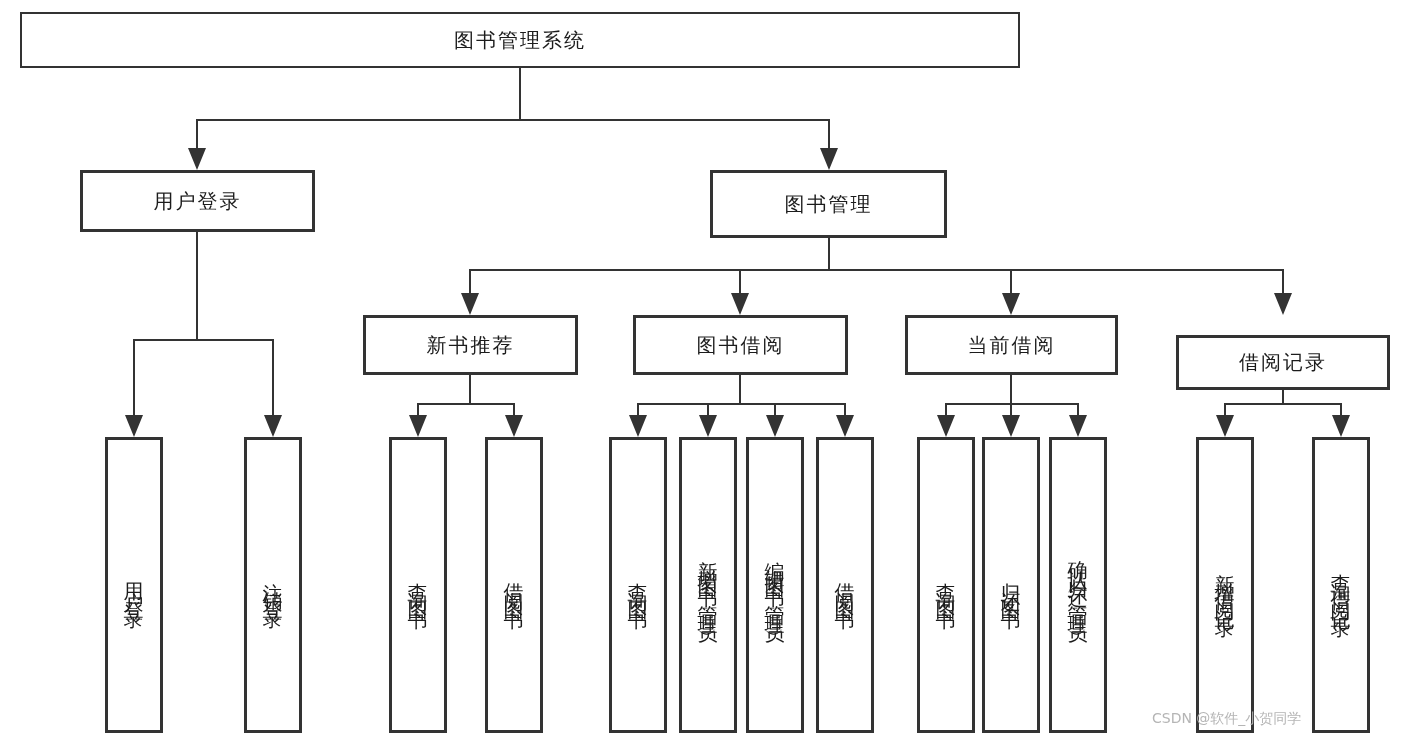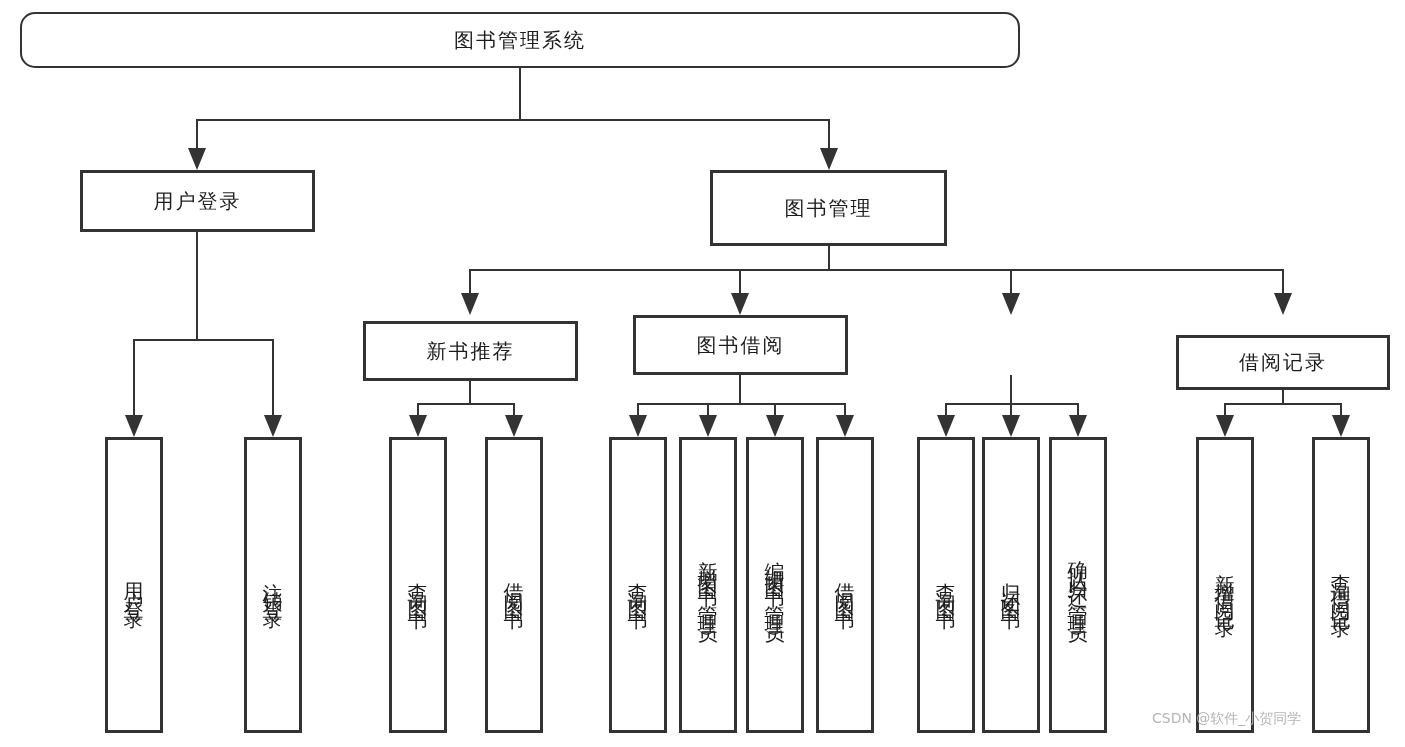--- a/index.html
+++ b/index.html
@@ -112,36 +112,39 @@
              M699 415 L717 415 L708 437 Z
              M766 415 L784 415 L775 437 Z
              M836 415 L854 415 L845 437 Z
              M937 415 L955 415 L946 437 Z
              M1002 415 L1020 415 L1011 437 Z
              M1069 415 L1087 415 L1078 437 Z
              M1216 415 L1234 415 L1225 437 Z
              M1332 415 L1350 415 L1341 437 Z"></path>
   </svg>
 
-  <div class="box root" style="left:20px;top:12px;width:1000px;height:56px;border-radius:15px;">
+  <div class="box root" style="left:20px;top:12px;width:1000px;height:56px;">
     <span class="label-h">图书管理系统</span>
   </div>
 
   <div class="box" style="left:80px;top:170px;width:235px;height:62px;">
     <span class="label-h">用户登录</span>
   </div>
-  <div class="box" style="left:710px;top:170px;width:237px;height:76px;">
+  <div class="box" style="left:710px;top:170px;width:237px;height:68px;">
     <span class="label-h">图书管理</span>
   </div>
 
-  <div class="box" style="left:363px;top:315px;width:215px;height:60px;margin-top:6px;">
+  <div class="box" style="left:363px;top:315px;width:215px;height:60px;">
     <span class="label-h">新书推荐</span>
   </div>
   <div class="box" style="left:633px;top:315px;width:215px;height:60px;text-align:right;">
     <span class="label-h">图书借阅</span>
+  </div>
+  <div class="box" style="left:905px;top:315px;width:213px;height:60px;">
+    <span class="label-h">当前借阅</span>
   </div>
   <div class="box" style="left:1176px;top:318px;width:214px;height:55px;margin-top:17px;">
     <span class="label-h">借阅记录</span>
   </div>
 
   <div class="box" style="left:105px;top:437px;width:58px;height:296px;">
     <span class="label-v">用户登录</span>
   </div>
   <div class="box" style="left:244px;top:437px;width:58px;height:296px;">
     <span class="label-v">注销登录</span>

